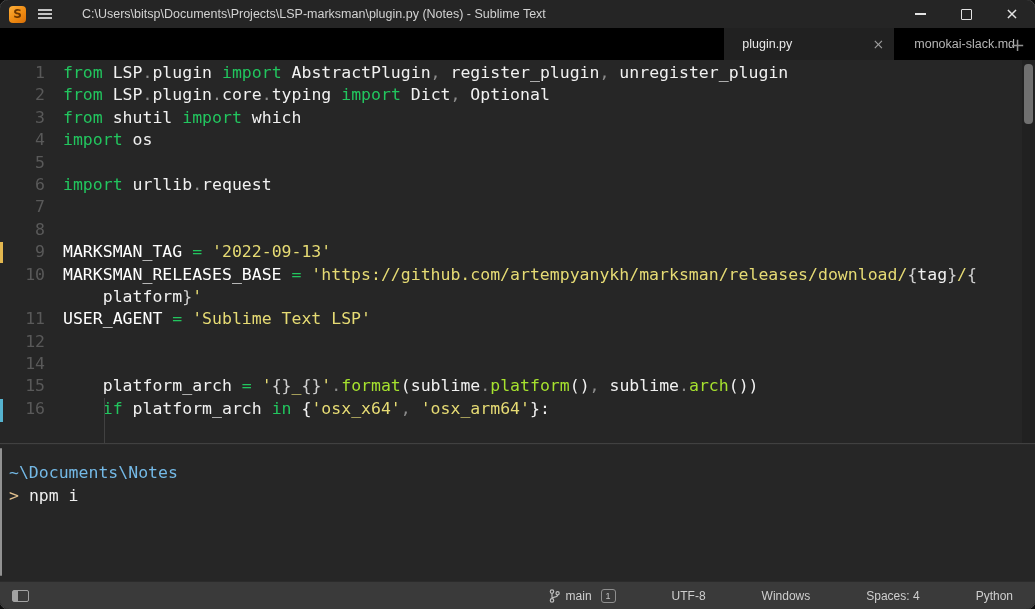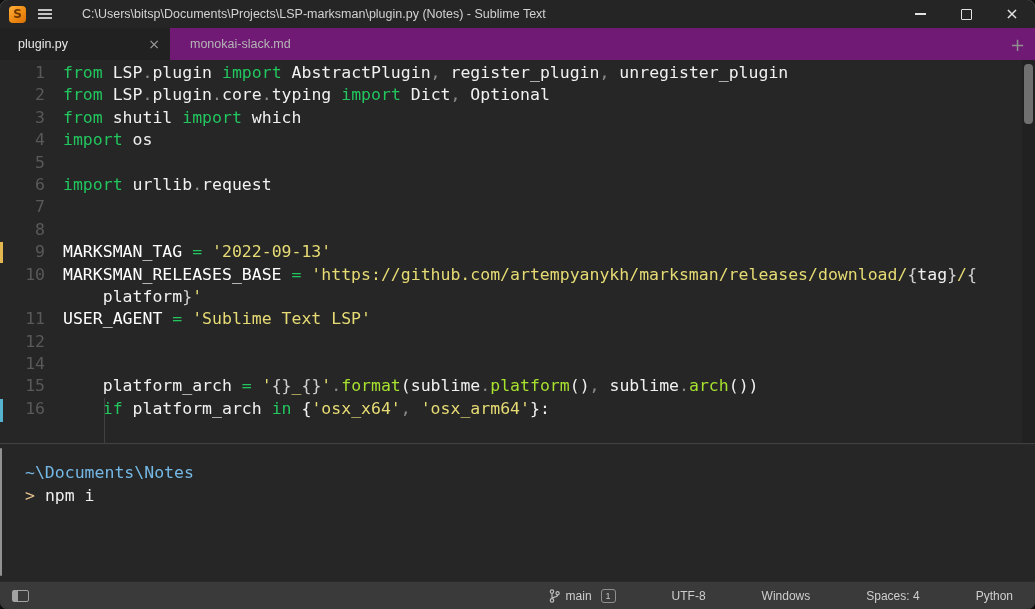--- a/index.html
+++ b/index.html
@@ -18,21 +18,21 @@
   .menu-icon{width:14px;height:10px;margin-left:12px;position:relative;flex:none;}
   .menu-icon::before{content:"";position:absolute;left:0;top:0;width:14px;height:2px;background:#c4c4c4;
     box-shadow:0 4px 0 #c4c4c4,0 8px 0 #c4c4c4;}
   .title{margin-left:30px;font-size:12.5px;color:#d2d2d2;white-space:nowrap;}
   .win-controls{margin-left:auto;display:flex;height:100%;flex:none;}
   .wc{width:46px;display:flex;align-items:center;justify-content:center;color:#e3e3e3;}
   .glyph-min{width:11px;height:1.3px;background:#e3e3e3;}
   .glyph-max{width:9px;height:9px;border:1.3px solid #e3e3e3;border-radius:1px;}
   .glyph-close{font-size:16px;line-height:1;color:#e3e3e3;font-family:"DejaVu Sans",sans-serif;}
   
-  .tabbar{height:32px;flex:none;background:#701a75;display:flex;align-items:stretch;position:relative;}
+  .tabbar{height:32px;flex:none;background:#000000;display:flex;align-items:stretch;position:relative;justify-content:flex-end;}
   .tab{display:flex;align-items:center;font-size:12.5px;white-space:nowrap;}
   .tab.active{width:170px;box-sizing:border-box;background:#212121;color:#e9e9e9;padding:0 10px 0 18px;}
   .tab-close{margin-left:auto;color:#9d9d9d;font-size:14px;font-family:"DejaVu Sans",sans-serif;}
   .tab.inactive{color:#b5b5b5;padding:0 20px;}
   .newtab{position:absolute;right:10px;top:0;bottom:0;display:flex;align-items:center;color:#8f8f8f;font-size:18px;font-family:"DejaVu Sans",sans-serif;}
   
   .editor{position:relative;height:383px;flex:none;background:#262626;overflow:hidden;padding-top:2px;box-sizing:border-box;}
   .code-row{display:flex;height:22.4px;line-height:22.4px;position:relative;
     font-family:"DejaVu Sans Mono",monospace;font-size:16.5px;}
   .gutter{width:45px;flex:none;text-align:right;color:#595959;user-select:none;}
@@ -50,21 +50,21 @@
   .code-row.mark-cyan::before{content:"";position:absolute;left:0;top:1px;bottom:-2px;width:3px;background:#55b3cf;}
   .indent-guide{position:absolute;left:104px;top:338px;width:1px;height:45px;background:#414141;}
   .scroll-track{position:absolute;right:0;top:0;bottom:0;width:13px;background:rgba(20,20,20,0.25);}
   .scroll-thumb{position:absolute;right:2px;top:4px;width:9px;height:60px;border-radius:4px;background:#707070;}
   
   .panel-divider{height:2px;flex:none;background:linear-gradient(#4c4c4c,#1e1e1e);}
   .terminal{position:relative;height:136px;flex:none;background:#262626;
     padding:16px 0 0 9px;box-sizing:border-box;
     font-family:"DejaVu Sans Mono",monospace;font-size:16.5px;}
   .terminal::before{content:"";position:absolute;left:0;top:3px;bottom:5px;width:2px;background:#929292;border-radius:1px;}
-  .t-line{line-height:23px;white-space:pre;margin-left:16px;}
+  .t-line{line-height:23px;white-space:pre;}
   .t-path{color:#74b9e6}
   .t-prompt{color:#e2c08d}
   .t-cmd{color:#ededed}
   
   .statusbar{height:28px;flex:none;background:#3a3a3a;border-top:1px solid #2b2b2b;box-sizing:border-box;
     display:flex;align-items:center;font-size:12px;color:#cecece;padding:0 22px 0 12px;}
   .sb-left{display:flex;align-items:center;gap:11px;}
   .sb-icon{width:15px;height:10px;border:1px solid #a2a2a2;border-radius:2px;flex:none;
     background:linear-gradient(to right,#a2a2a2 0 5px,transparent 5px);}
   .sb-right{margin-left:auto;display:flex;align-items:center;gap:56px;}

